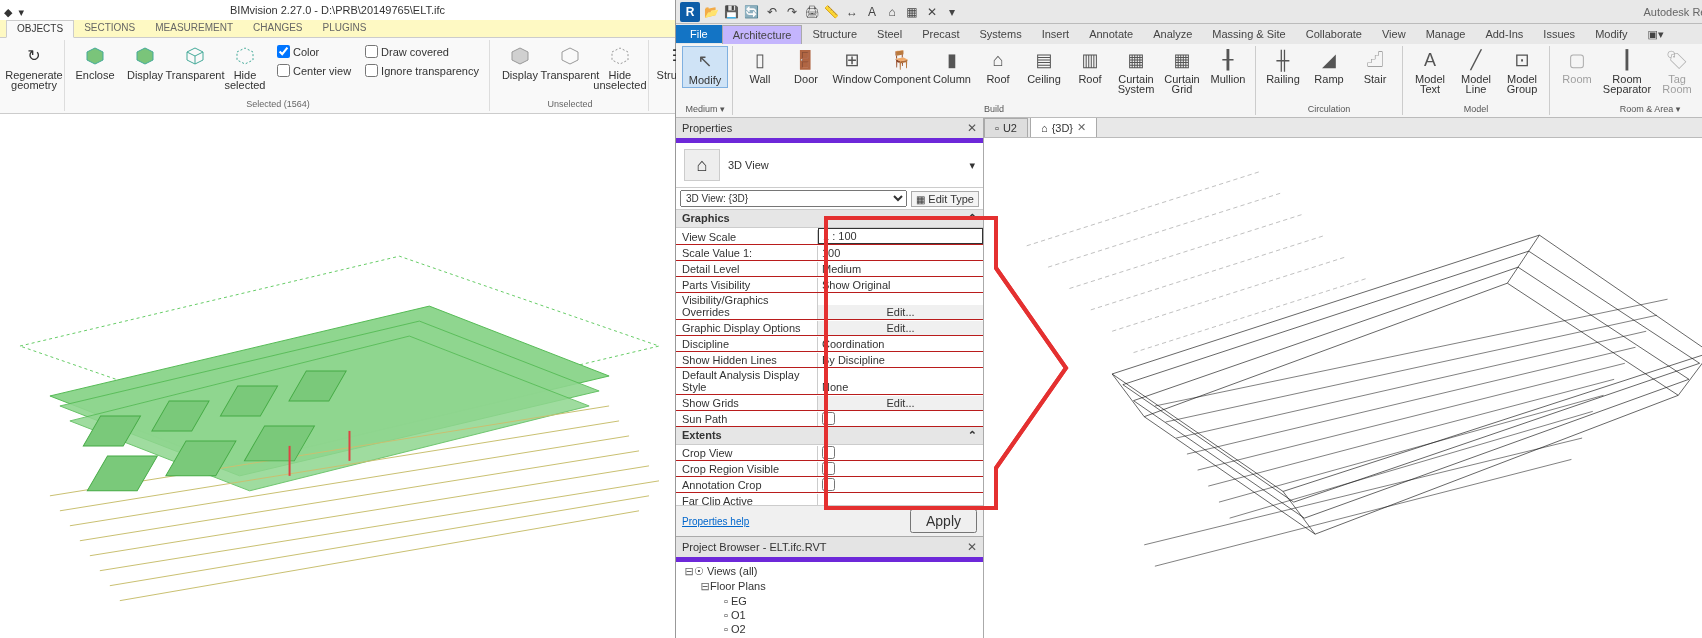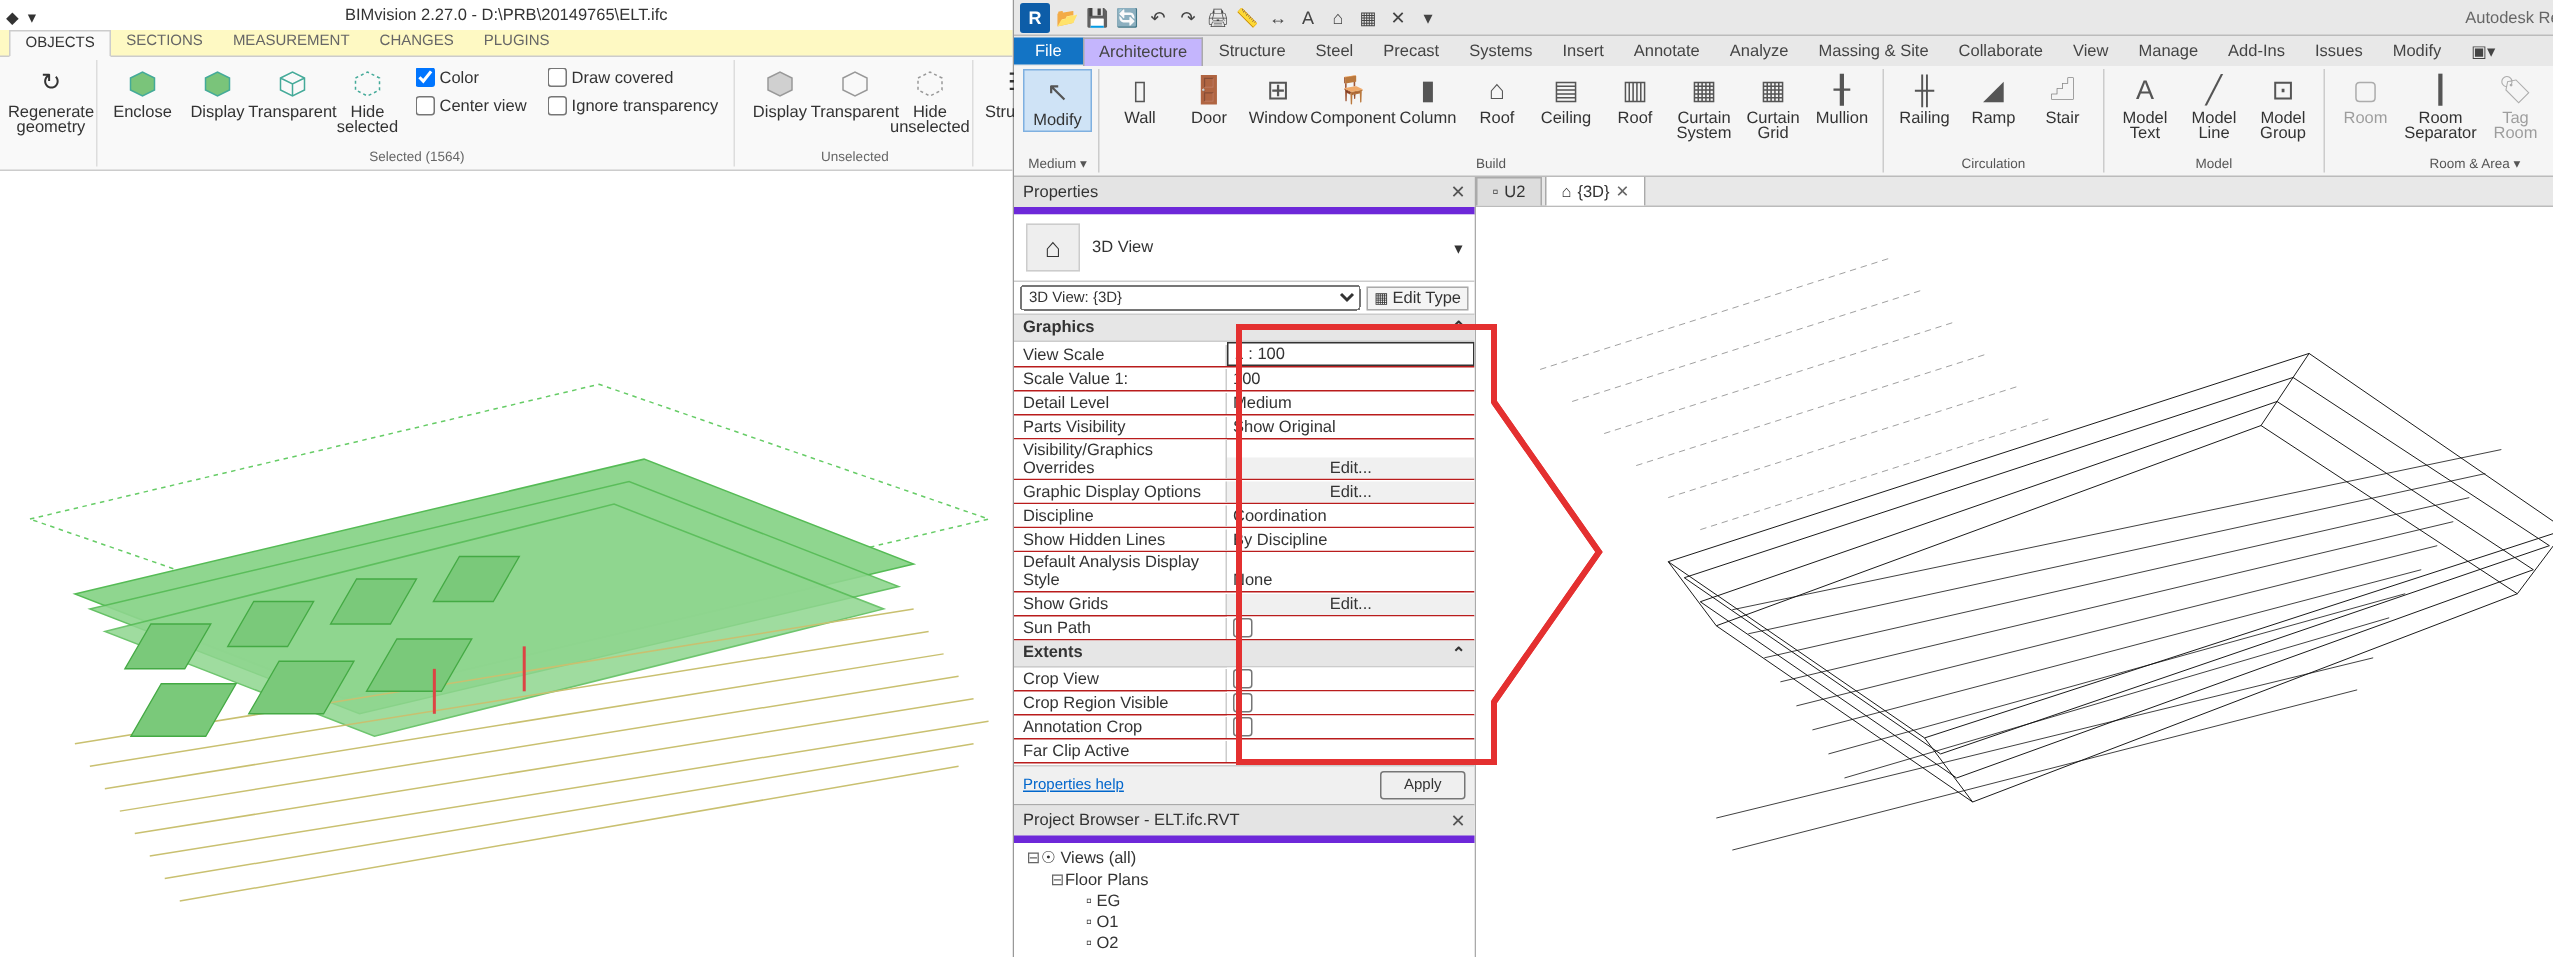--- a/index.html
+++ b/index.html
@@ -57,21 +57,21 @@
 .editrow .etbtn{font-size:10px;padding:1px 4px;cursor:pointer;border:1px solid #aaa;background:#f4f4f4}
 .pg-cat{background:#e6e6e6;padding:2px 6px;font-size:10px;font-weight:bold;border-bottom:1px solid #ccc;display:flex;justify-content:space-between}
 .pg{flex:1;overflow:auto;background:#fff;font-size:10px}
 .pg-row{display:flex;border-bottom:1px solid #b91c1c;min-height:16px;align-items:flex-end}
 .pg-name{width:142px;padding:1px 6px;border-right:1px solid #ccc;background:#fff;display:flex;align-items:center}
 .pg-val{flex:1;padding:1px 4px;display:flex;align-items:center;background:#fff}
 .pg-val.btn{justify-content:center;background:#f0f0f0;cursor:pointer}
 .pg-val input[type=checkbox]{margin:0}
 .pg-foot{display:flex;align-items:center;padding:3px 6px;background:#f0f0f0;border-top:1px solid #ccc;gap:24px}
 .pg-foot a{color:#0066cc;text-decoration:underline;font-size:10px}
-.pg-foot button{margin-left:auto;padding:2px 14px;font-size:10px}
+.pg-foot button{margin-left:auto;padding:2px 14px;font-size:14px}
 .rv-browser{border-top:1px solid #aaa;background:#fff;display:flex;flex-direction:column;max-height:124px}
 .tree{flex:1;overflow:auto;padding:2px 4px;font-size:10px}
 .tree .tn{padding:1px 0 1px 14px;white-space:nowrap}
 .tree .tn.l1{padding-left:4px}
 .tree .tn.l2{padding-left:20px}
 .tree .tn.l3{padding-left:44px}
 .tree .twist{display:inline-block;width:10px;text-align:center;color:#666}
 .rv-view{flex:1;display:flex;flex-direction:column;position:relative;background:#fff}
 .rv-viewtabs{display:flex;height:20px;background:#e8e8e8;border-bottom:1px solid #bbb;align-items:flex-end}
 .vtab{display:flex;align-items:center;gap:4px;padding:3px 10px;font-size:10px;background:#ddd;border:1px solid #aaa;border-bottom:none;margin-right:2px;cursor:pointer}

